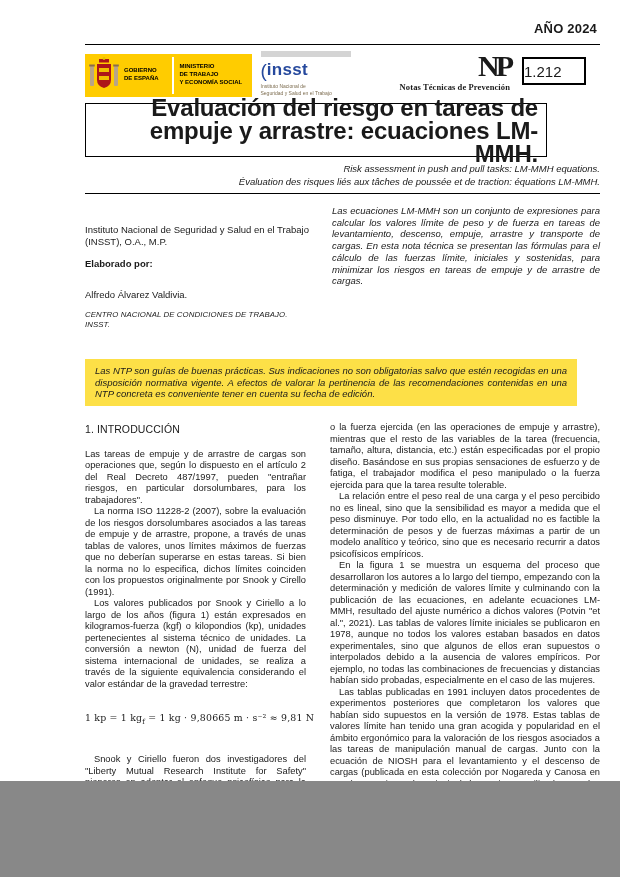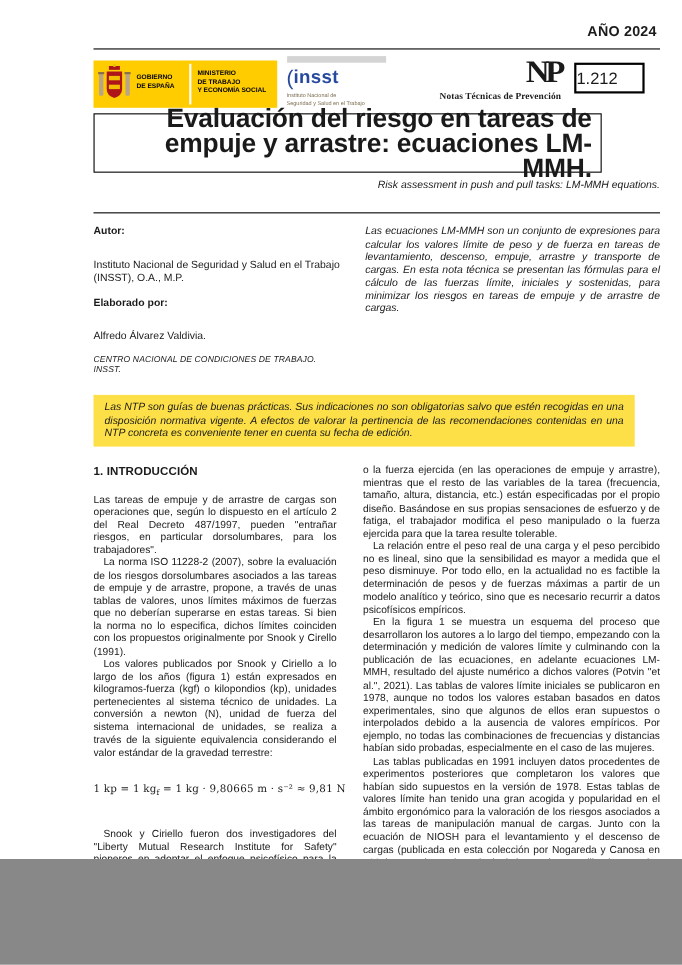--- a/index.html
+++ b/index.html
@@ -53,21 +53,21 @@
 
   
   .notice{position:absolute;top:359px;left:85px;width:472px;background:#fde047;
           padding:6px 10px;font-size:9.5px;font-style:italic;line-height:11.6px;text-align:justify;}
 
   
   .columns{position:absolute;top:420px;left:85px;width:515px;height:452px;display:flex;overflow:hidden;}
   .col{text-align:justify;font-size:9.3px;line-height:11.5px;}
   .col-left{width:221px;margin-right:24px;flex:none;}
   .col-right{flex:1;margin-top:2px;}
-  .col h2{margin:4px 0 13px 0;font-size:10.5px;font-weight:bold;letter-spacing:.1px;}
+  .col h2{margin:4px 0 13px 0;font-size:10.5px;font-weight:normal;letter-spacing:.1px;}
   .col p{margin:0;}
   .col p.ind{text-indent:9px;}
   .equation{margin:22px 0 26px 0;text-align:center;font-family:"DejaVu Serif",serif;
             font-size:9.4px;letter-spacing:.2px;white-space:nowrap;}
   .equation sub{font-size:7px;}
 </style>
 </head>
 <body>
 
 <div class="page">
@@ -111,26 +111,26 @@
   <div class="numbox">
     <span>1.212</span>
   </div>
 
   <div class="titlebox">
     <h1>Evaluación del riesgo en tareas de empuje y arrastre: ecuaciones LM-MMH.</h1>
   </div>
 
   <div class="subtitles">
     <div>Risk assessment in push and pull tasks: LM-MMH equations.</div>
+    <div>Évaluation des risques liés aux tâches de poussée et de traction: équations LM-MMH.</div>
   </div>
 
   <div class="rule rule-mid"></div>
 
   <div class="authors">
-    <p class="lbl">Autor:</p>
     <p class="val">Instituto Nacional de Seguridad y Salud en el Trabajo (INSST), O.A., M.P.</p>
     <p class="lbl lbl2">Elaborado por:</p>
     <p class="val">Alfredo Álvarez Valdivia.</p>
     <p class="centro">CENTRO NACIONAL DE CONDICIONES DE TRABAJO. INSST.</p>
   </div>
 
   <div class="abstract">Las ecuaciones LM-MMH son un conjunto de expresiones para calcular los valores límite de peso y de fuerza en tareas de levantamiento, descenso, empuje, arrastre y transporte de cargas. En esta nota técnica se presentan las fórmulas para el cálculo de las fuerzas límite, iniciales y sostenidas, para minimizar los riesgos en tareas de empuje y de arrastre de cargas.</div>
 
   <div class="notice">Las NTP son guías de buenas prácticas. Sus indicaciones no son obligatorias salvo que estén recogidas en una disposición normativa vigente. A efectos de valorar la pertinencia de las recomendaciones contenidas en una NTP concreta es conveniente tener en cuenta su fecha de edición.</div>
 

